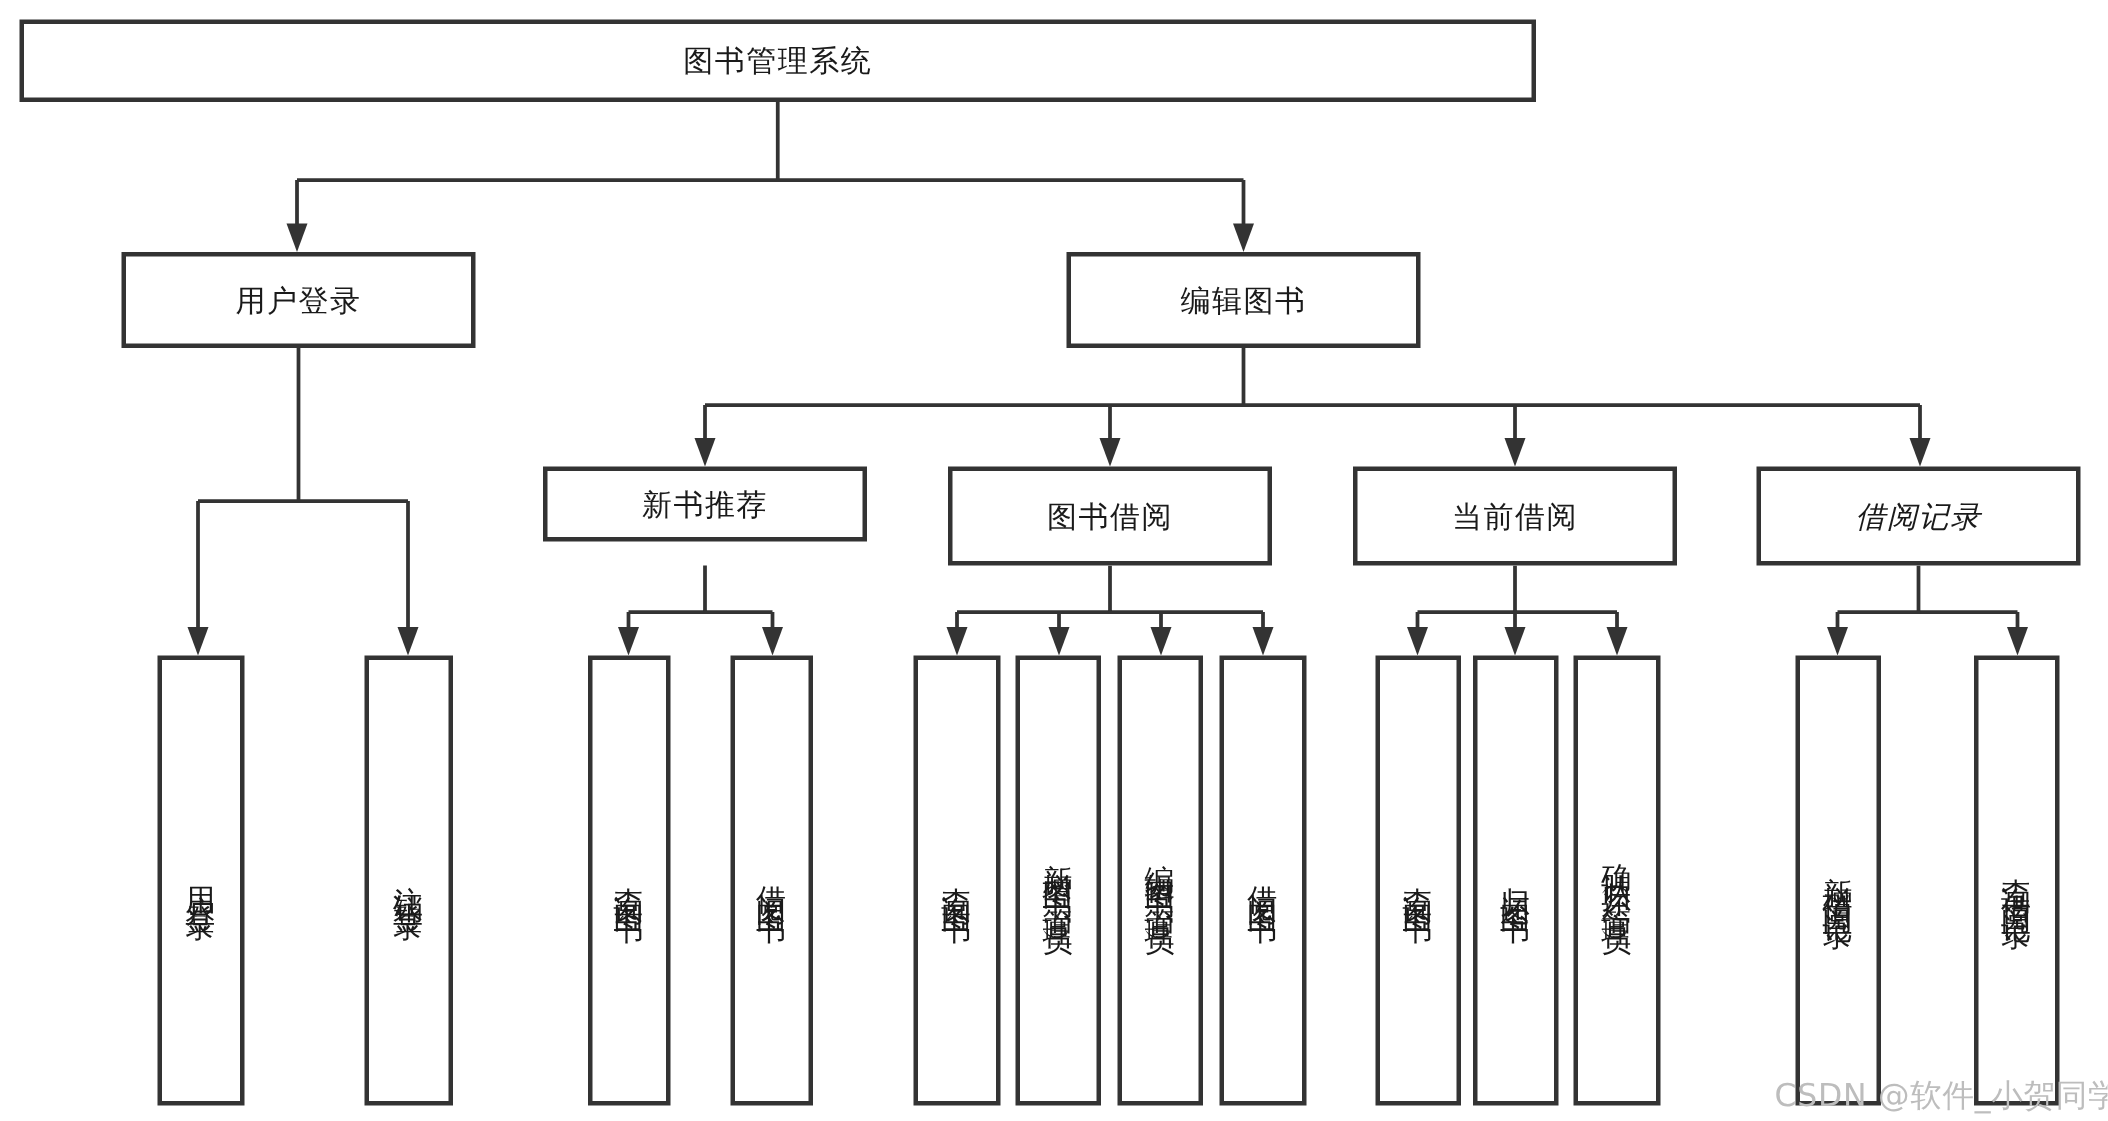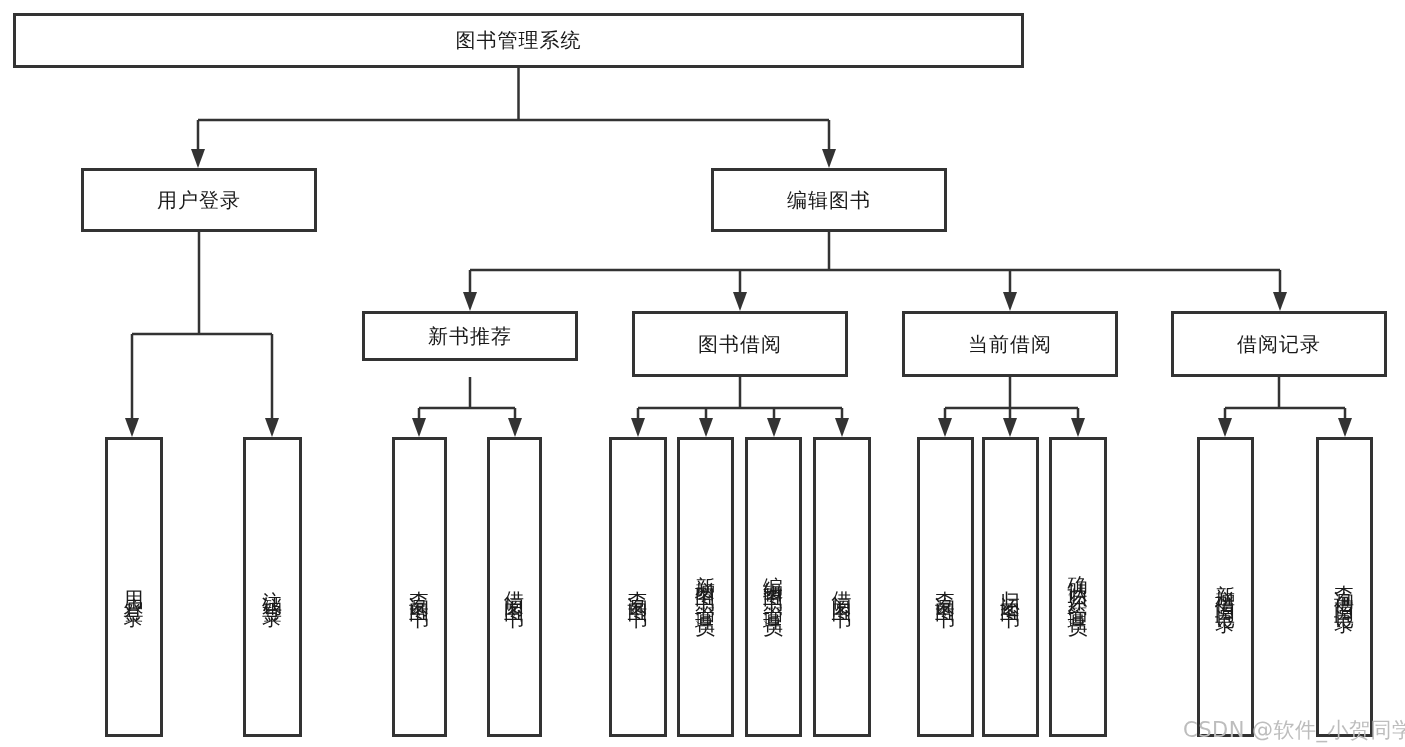--- a/index.html
+++ b/index.html
@@ -113,21 +113,21 @@
 
   <div class="node" style="left:362px; top:311px; width:216px; height:50px;">
     <span class="lbl">新书推荐</span>
   </div>
   <div class="node" style="left:632px; top:311px; width:216px; height:66px;">
     <span class="lbl">图书借阅</span>
   </div>
   <div class="node" style="left:902px; top:311px; width:216px; height:66px;">
     <span class="lbl">当前借阅</span>
   </div>
-  <div class="node" style="left:1171px; top:311px; width:216px; height:66px;">
+  <div class="node" style="left:1171px; top:311px; width:216px; height:66px;font-style:italic;">
     <span class="lbl">借阅记录</span>
   </div>
 
   <div class="node leaf" style="left:105px; top:437px; width:58px; height:300px;">
     <span class="lbl">用户登录</span>
   </div>
   <div class="node leaf" style="left:243px; top:437px; width:59px; height:300px;">
     <span class="lbl">注销登录</span>
   </div>
   <div class="node leaf" style="left:392px; top:437px; width:55px; height:300px;">

